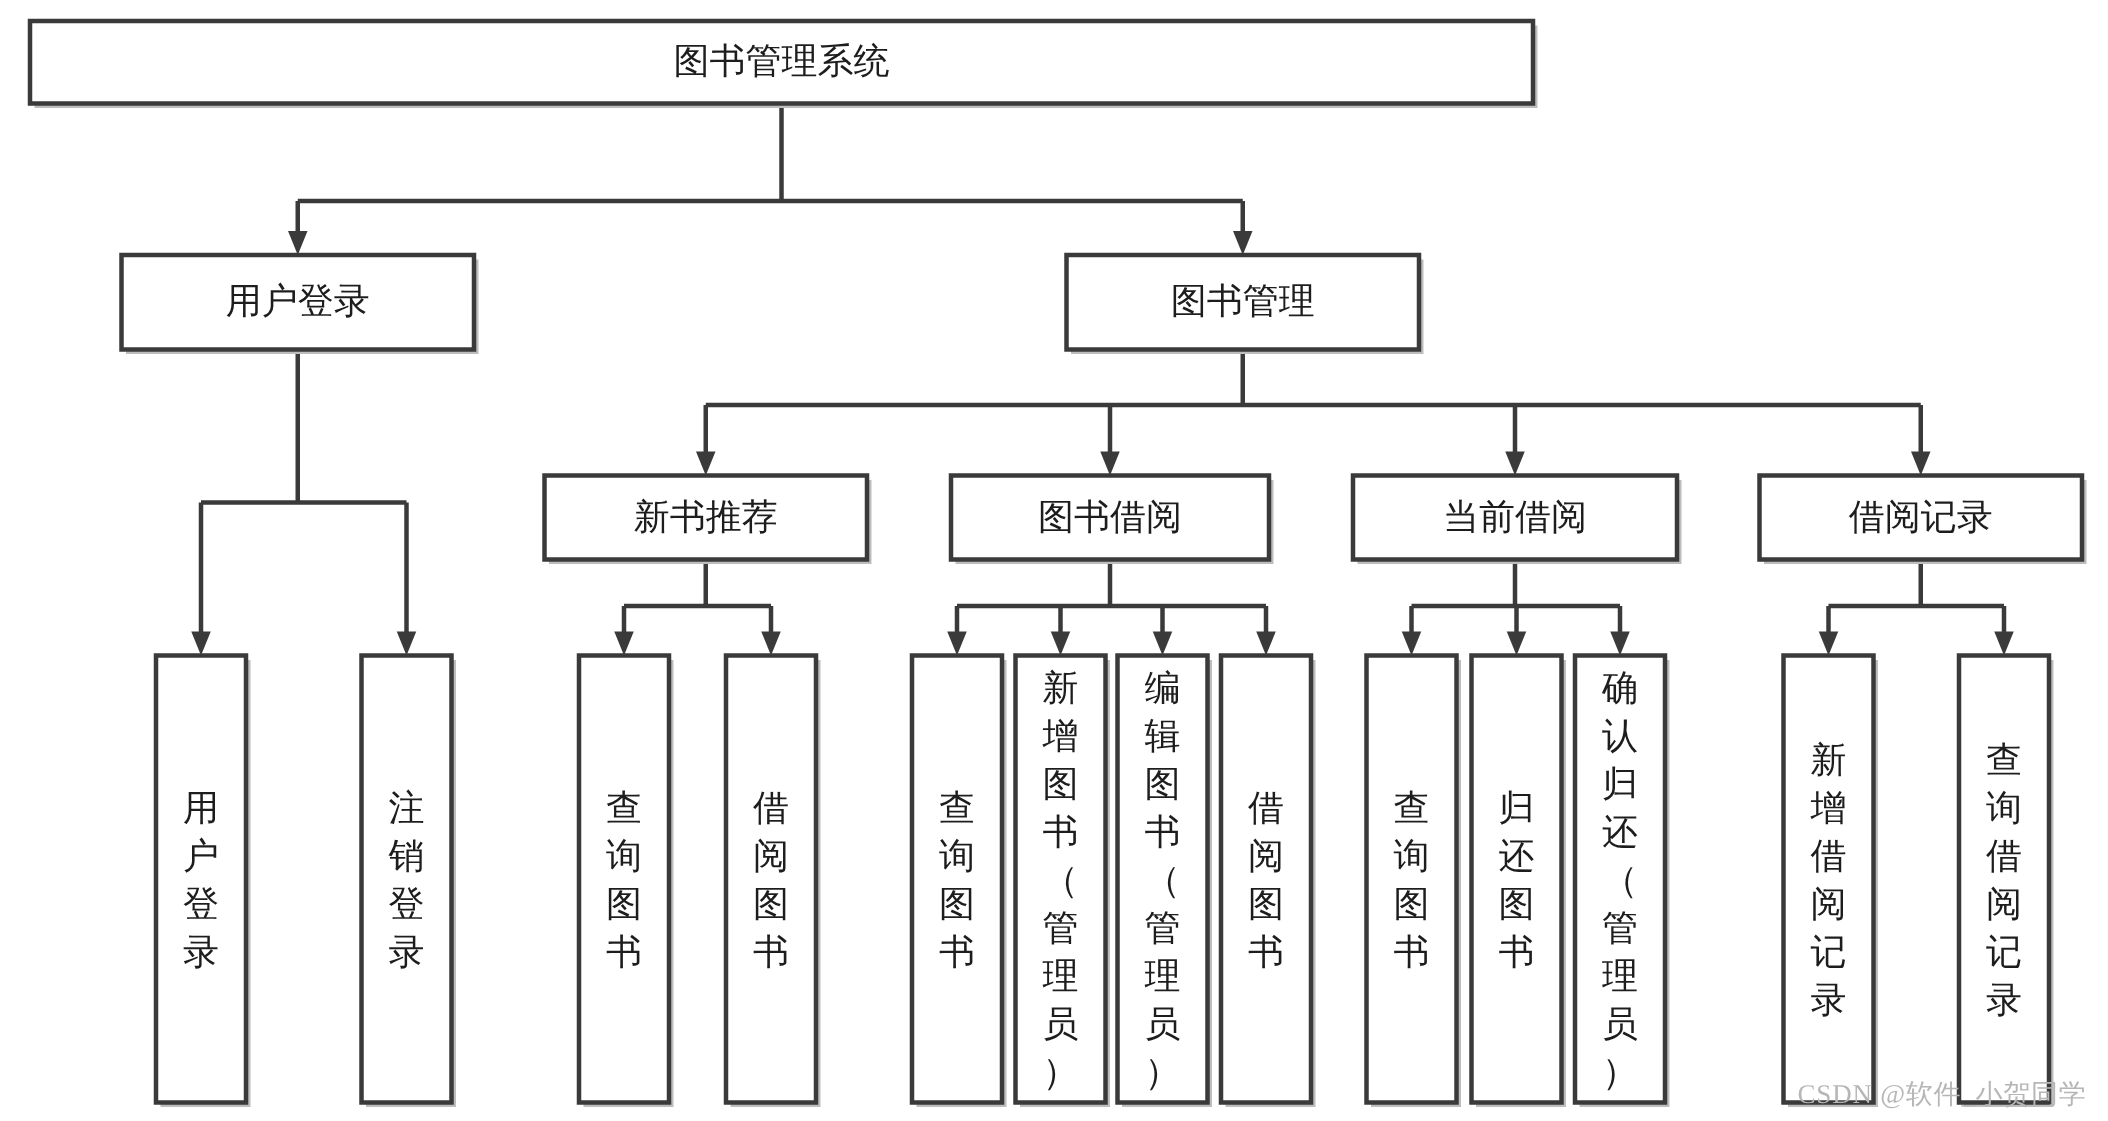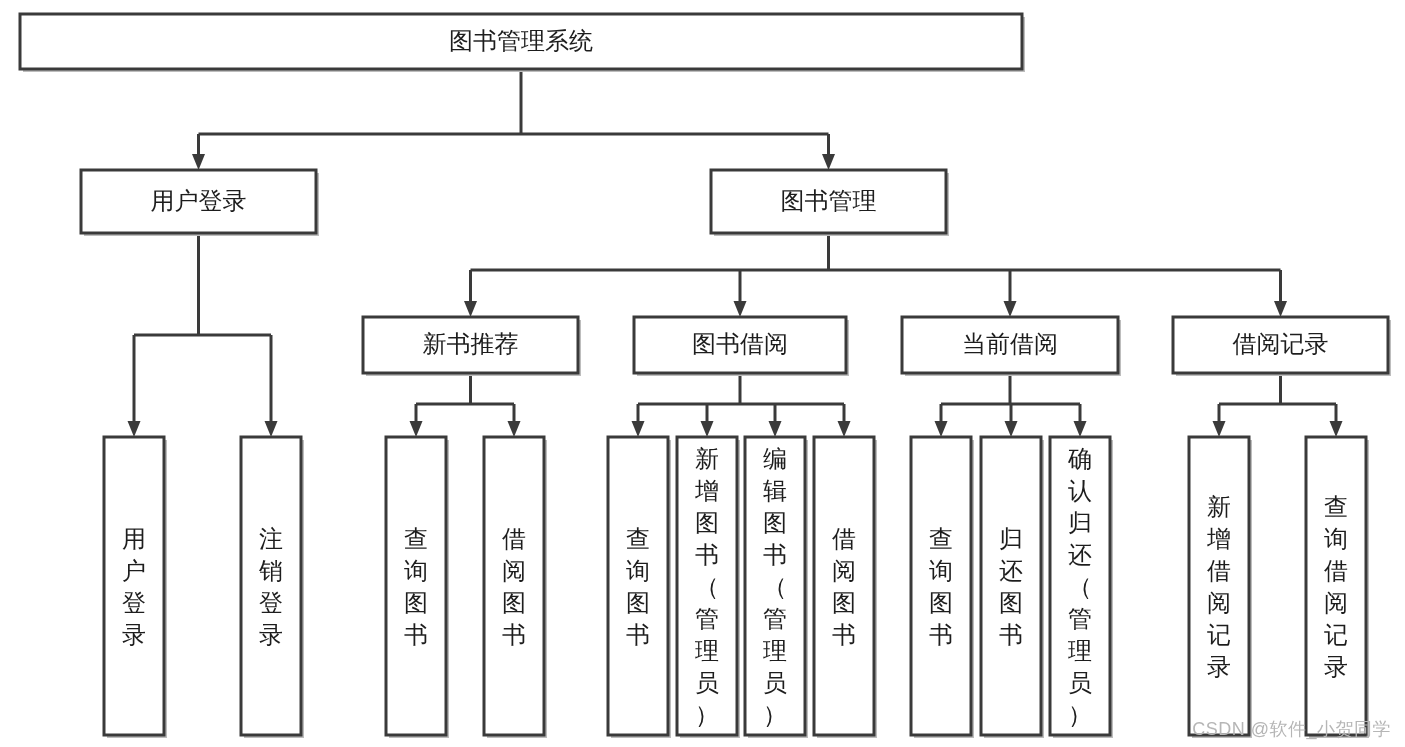--- a/index.html
+++ b/index.html
@@ -16,21 +16,21 @@
     font-family:"Liberation Sans","DejaVu Sans",sans-serif;
     font-size:24px;fill:#1d1d1d;text-anchor:middle;
     dominant-baseline:middle;
   }
   .node-label-v{
     font-family:"Liberation Sans","DejaVu Sans",sans-serif;
     font-size:24px;fill:#1d1d1d;text-anchor:middle;
   }
   .watermark{
     position:absolute;right:14px;bottom:6px;
-    font-family:Liberation Sans, sans-serif;
+    font-family:Liberation Serif, serif;
     font-size:18px;color:#b6b6b6;white-space:nowrap;
     letter-spacing:0.5px;pointer-events:none;
   }
 </style>
 </head>
 <body>
 
 <svg id="chart-root" viewBox="0 0 1405 747">
     <g>
       <g>

